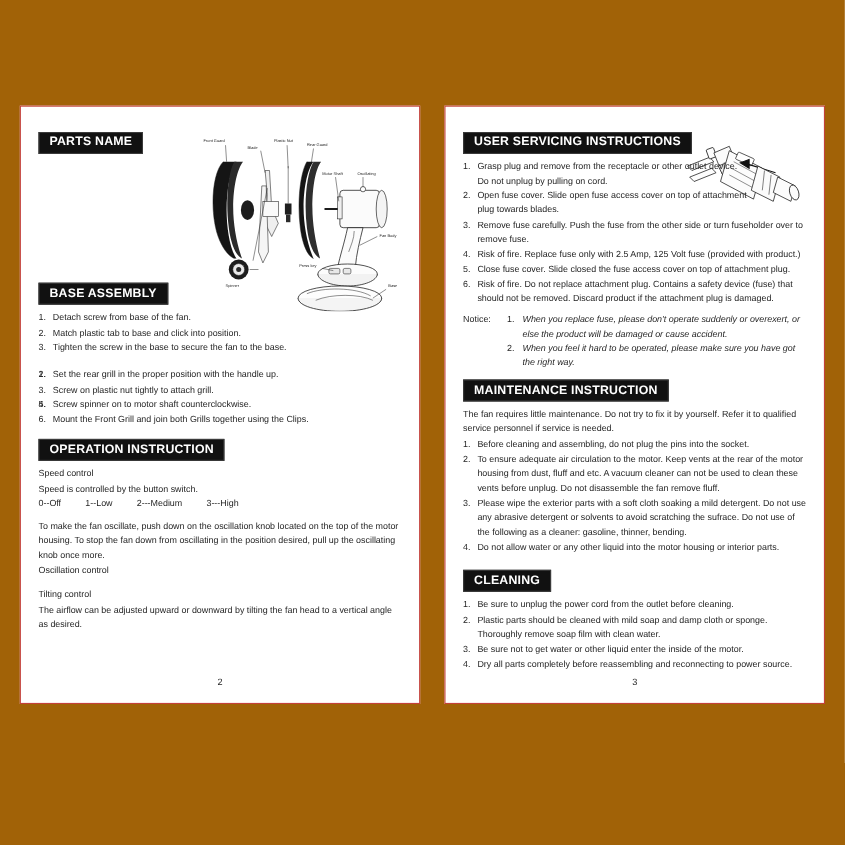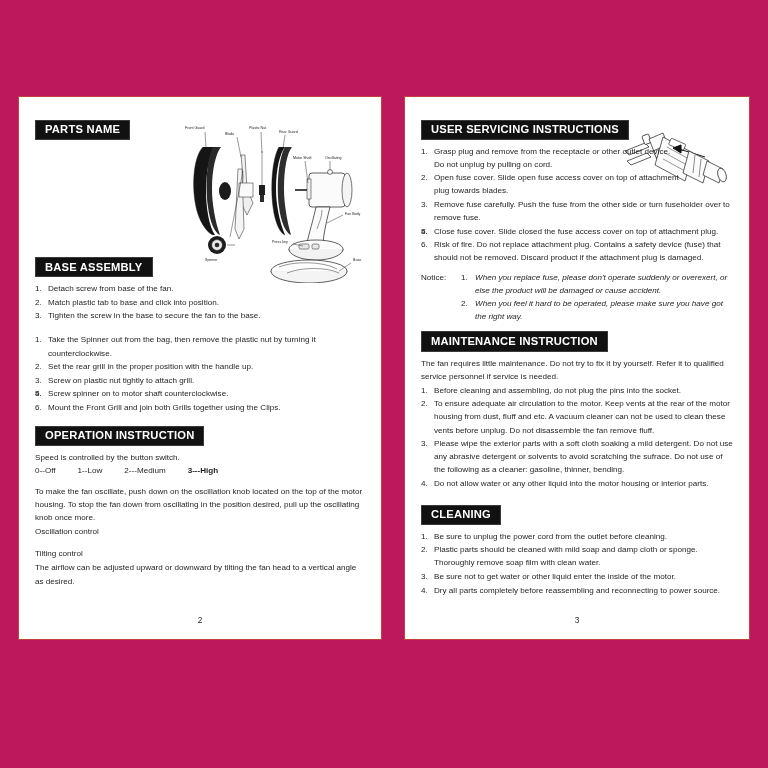--- a/index.html
+++ b/index.html
@@ -12,21 +12,21 @@
     height: 768px;
     font-family: "Liberation Sans", sans-serif;
     color: #1a1a1a;
     overflow: hidden;
   }
   #scan {
     position: absolute;
     left: 0; top: 0;
     width: 768px;
     height: 768px;
-    background: #be185d;
+    background: #a16207;
   }
   .spread {
     position: absolute;
     left: 18px;
     top: 96px;
     width: 732px;
     height: 544px;
     display: flex;
     gap: 22px;
   }
@@ -96,21 +96,21 @@
     line-height: 1.62;
     color: #1f1f1f;
   }
   .notice-lead { width: 40px; flex: 0 0 40px; }
   .notice-num  { width: 14px; flex: 0 0 14px; }
   .notice-body { flex: 1 1 auto; font-style: italic; }
   .notice-row.indent .notice-lead { visibility: hidden; }
 
   .speed-line { font-size: 8.1px; line-height: 1.62; color:#1f1f1f; }
   .speed-modes span { display:inline-block; margin-right: 22px; text-align: center; }
-  .speed-modes span:last-child { margin-right:0;font-weight:bold; }
+  .speed-modes span:last-child { margin-right:0; }
 
   .pageno {
     position: absolute;
     bottom: 6px;
     left: 0;
     width: 100%;
     text-align: center;
     font-size: 8.3px;
     color: #1f1f1f;
   }
@@ -244,34 +244,35 @@
           <ol class="steps wrapblock">
             <li><span class="num">1.</span><span>Detach screw from base of the fan.</span></li>
             <li><span class="num">2.</span><span>Match plastic tab to base and click into position.</span></li>
             <li><span class="num">3.</span><span>Tighten the screw in the base to secure the fan to the base.</span></li>
           </ol>
 
           <div class="smallgap"></div>
 
           
           <ol class="steps wrapblock">
-            <li><span class="num">1.</span><span>Take the Spinner out from the bag, then remove the plastic nut by turning it counterclockwise.</span></li>
+            <li><span class="num">1.</span></li>
             <li><span class="num">2.</span><span>Set the rear grill in the proper position with the handle up.</span></li>
             <li><span class="num">3.</span><span>Screw on plastic nut tightly to attach grill.</span></li>
             <li><span class="num">4.</span></li>
             <li><span class="num">5.</span><span>Screw spinner on to motor shaft counterclockwise.</span></li>
             <li><span class="num">6.</span><span>Mount the Front Grill and join both Grills together using the Clips.</span></li>
           </ol>
 
           <div class="smallgap"></div>
 
           
           <div class="banner">OPERATION INSTRUCTION</div>
 
           <div class="wrapblock">
+            <div class="speed-line">Speed control</div>
             <div class="speed-line">Speed is controlled by the button switch.</div>
             <div class="speed-line speed-modes">
               <span>0--Off</span><span>1--Low</span><span>2---Medium</span><span>3---High</span>
             </div>
           </div>
 
           <div class="blockgap"></div>
 
           <div class="wrapblock">
             <div class="para">To make the fan oscillate, push down on the oscillation knob located on the top of the motor housing. To stop the fan down from oscillating in the position desired, pull up the oscillating knob once more.</div>
@@ -333,21 +334,21 @@
             </g>
           </svg>
         </div>
 
         
         <div class="banner">USER SERVICING INSTRUCTIONS</div>
         <ol class="steps">
           <li class="txt-narrow"><span class="num">1.</span><span>Grasp plug and remove from the receptacle or other outlet device. Do not unplug by pulling on cord.</span></li>
           <li class="txt-narrow"><span class="num">2.</span><span>Open fuse cover. Slide open fuse access cover on top of attachment plug towards blades.</span></li>
           <li><span class="num">3.</span><span>Remove fuse carefully. Push the fuse from the other side or turn fuseholder over to remove fuse.</span></li>
-          <li><span class="num">4.</span></li>
+          <li><span class="num">4.</span><span>Risk of fire. Replace fuse only with 2.5 Amp, 125 Volt fuse (provided with product.)</span></li>
           <li><span class="num">5.</span><span>Close fuse cover. Slide closed the fuse access cover on top of attachment plug.</span></li>
           <li><span class="num">6.</span><span>Risk of fire. Do not replace attachment plug. Contains a safety device (fuse) that should not be removed. Discard product if the attachment plug is damaged.</span></li>
         </ol>
 
         <div class="notice-wrap">
           <div class="notice-row">
             <span class="notice-lead">Notice:</span>
             <span class="notice-num">1.</span>
             <span class="notice-body">When you replace fuse, please don't operate suddenly or overexert, or else the product will be damaged or cause accident.</span>
           </div>

